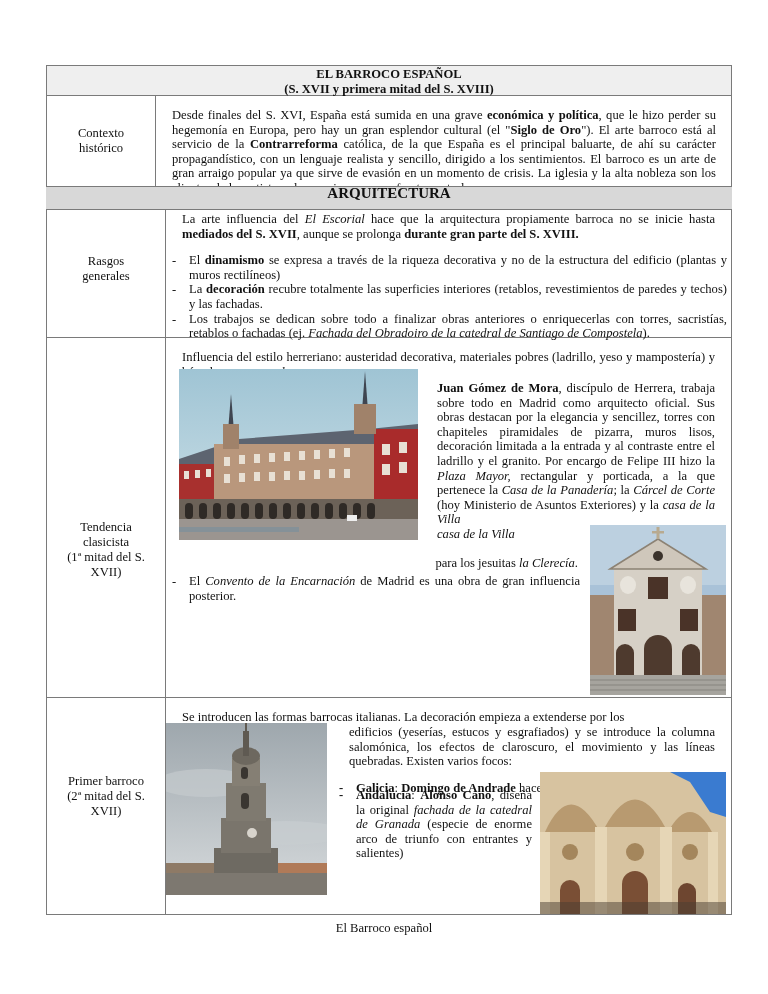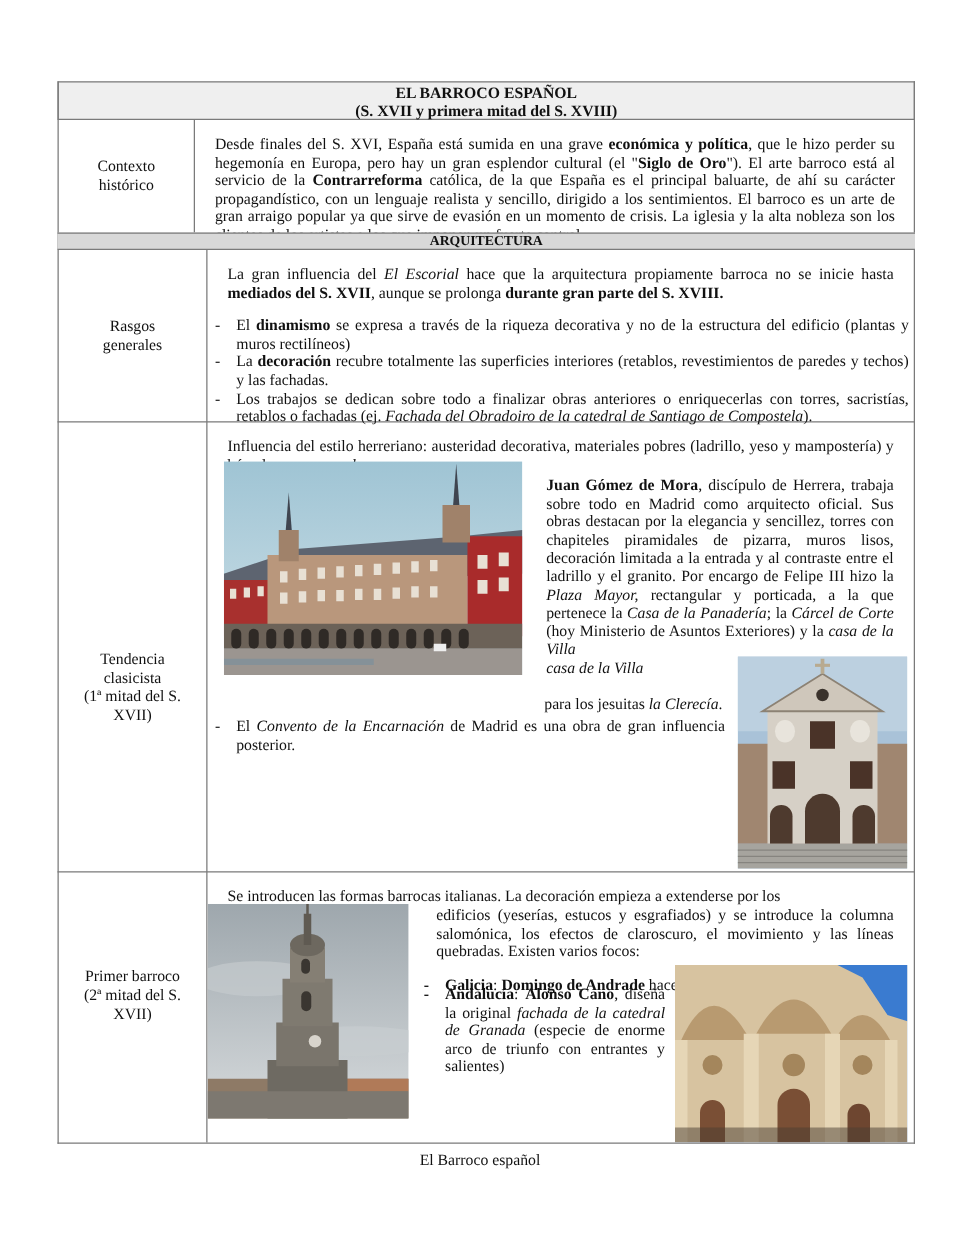--- a/index.html
+++ b/index.html
@@ -12,24 +12,24 @@
 
   
   .title-bar {
     position: absolute; left: 46px; top: 65px; width: 686px; height: 31px;
     background: #efefef; box-sizing: border-box;
     border: 1px solid #7a7a7a;
     text-align: center; font-weight: bold; font-size: 12.6px; line-height: 14.5px;
     padding-top: 1px;
   }
   .section-bar {
-    position: absolute; left: 46px; top: 186px; width: 686px; height: 14px;
+    position: absolute; left: 46px; top: 186px; width: 686px; height: 24px;
     background: #d8d8d8; box-sizing: border-box;
     border-top: 1px solid #7a7a7a; border-bottom: 1px solid #7a7a7a;
-    text-align: center; font-weight: bold; font-size: 11px; line-height: 12px;
+    text-align: center; font-weight: bold; font-size: 15px; line-height: 12px;
   }
 
   .label-cell {
     position: absolute; text-align: center; font-size: 12.6px; line-height: 15px;
   }
   .label-cell b { font-weight: normal; }
 
   .content {
     position: absolute; font-size: 12.6px; line-height: 14.6px; text-align: justify;
   }
@@ -74,21 +74,21 @@
   <p><span>Desde finales del S. XVI, España está sumida en una grave </span><b>económica y política</b><span>, que le hizo perder su hegemonía en Europa, pero hay un gran esplendor cultural (el "</span><b>Siglo de Oro</b><span>"). El arte barroco está al servicio de la </span><b>Contrarreforma</b><span> católica, de la que España es el principal baluarte, de ahí su carácter  propagandístico, con un lenguaje realista y sencillo, dirigido a los sentimientos. El barroco es un arte de gran arraigo popular ya que sirve de evasión en un momento de crisis. La iglesia y la alta nobleza son los clientes de los artistas a los que imponen un fuerte control.</span></p>
 </div>
 
 <div class="section-bar">ARQUITECTURA</div>
 
 <div class="label-cell" style="left:47px; top:254px; width:118px;">
   <b>Rasgos</b><br>
   <b>generales</b>
 </div>
 <div class="content" style="left:170px; top:200px; width:557px;">
-  <p><span>La gran influencia del  </span><i>El Escorial</i><span> hace que la arquitectura propiamente barroca no se inicie hasta </span><b>mediados del S. XVII</b><span>, aunque se prolonga </span><b>durante gran parte del S. XVIII.</b></p>
+  <p><span>La arte influencia del  </span><i>El Escorial</i><span> hace que la arquitectura propiamente barroca no se inicie hasta </span><b>mediados del S. XVII</b><span>, aunque se prolonga </span><b>durante gran parte del S. XVIII.</b></p>
   <div class="dash-item">
     <span class="dash">-</span>
     <span>El </span><b>dinamismo</b><span> se expresa a través de la riqueza decorativa y no de la estructura del edificio (plantas y muros rectilíneos)</span>
   </div>
   <div class="dash-item">
     <span class="dash">-</span>
     <span>La </span><b>decoración</b><span> recubre totalmente las superficies interiores (retablos, revestimientos de paredes y techos) y las fachadas.</span>
   </div>
   <div class="dash-item">
     <span class="dash">-</span>

